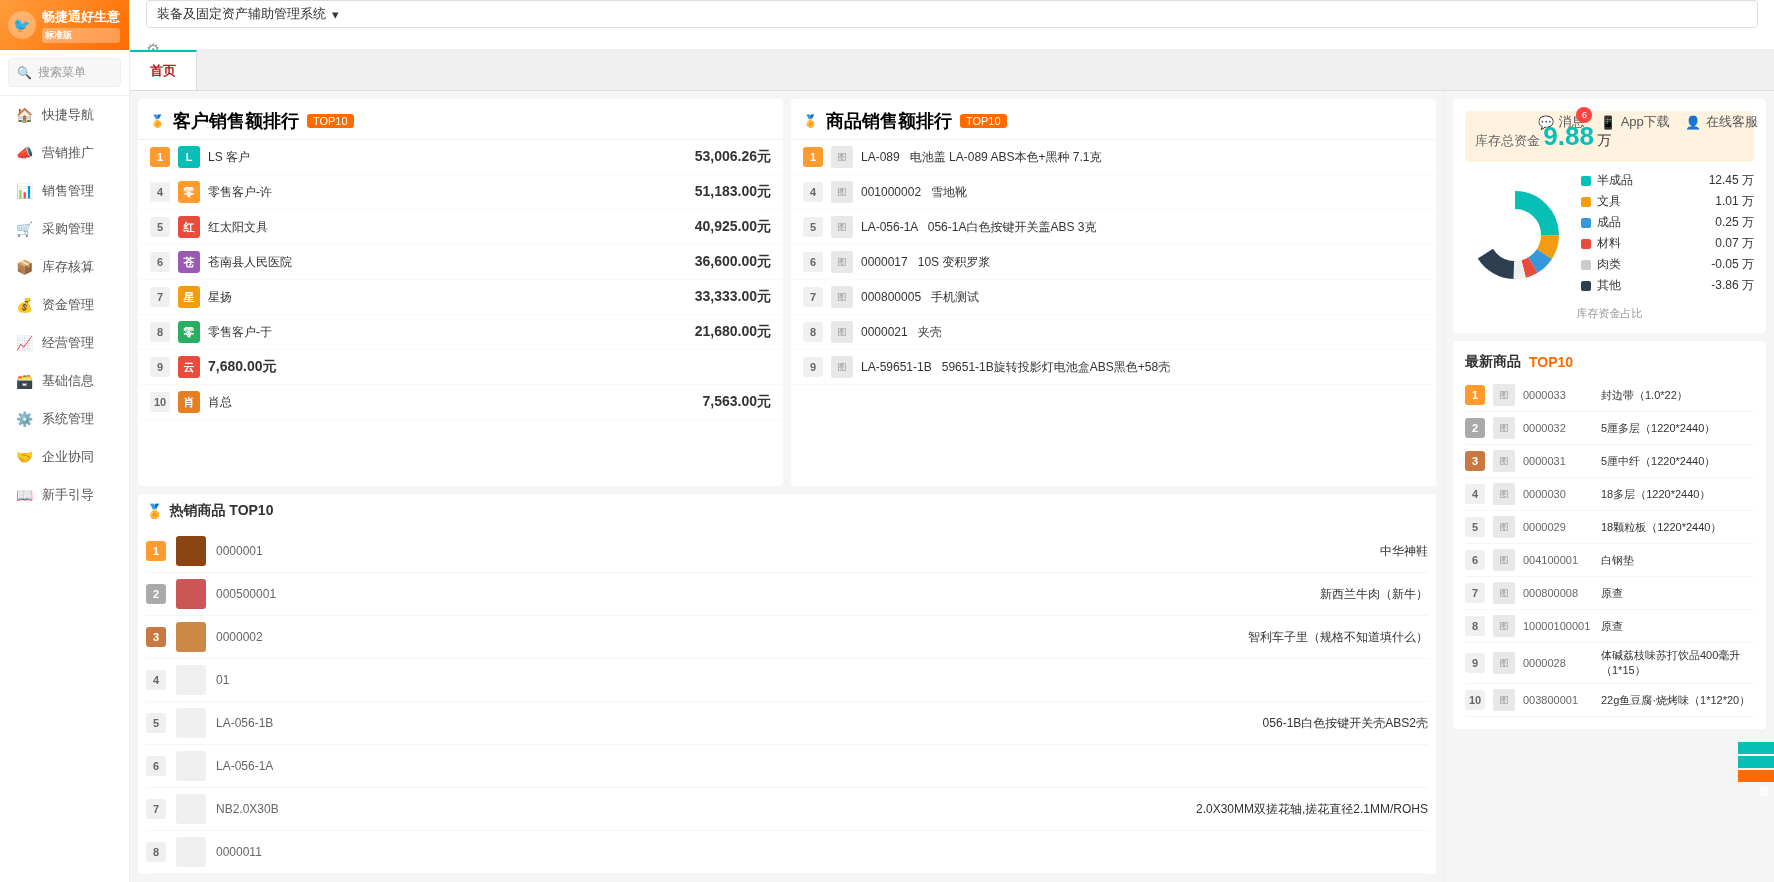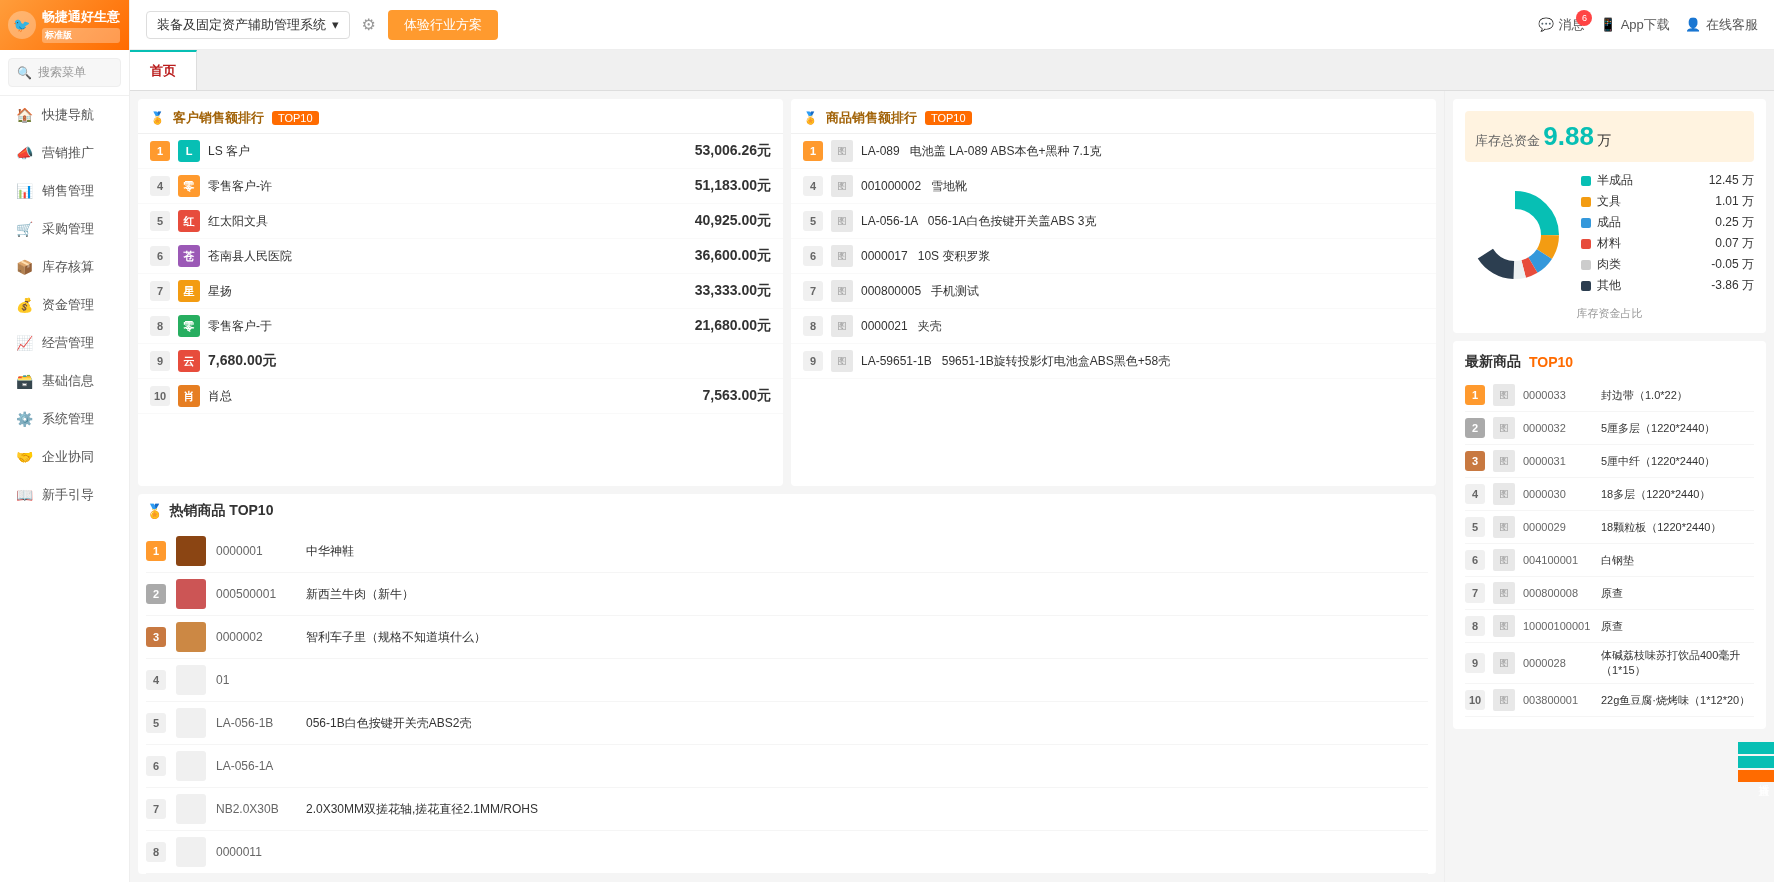--- a/index.html
+++ b/index.html
@@ -65,24 +65,24 @@
       display: flex;
       flex-direction: column;
       overflow: hidden;
     }
 
     
     .topbar {
       height: 50px;
       background: #fff;
       display: flex;
-      align-items: center;
       padding: 0 16px;
       border-bottom: 1px solid #eee;
       gap: 12px;
+      flex-direction: column;
     }
     .topbar-system-selector {
       display: flex; align-items: center; gap: 6px;
       border: 1px solid #ddd;
       border-radius: 4px;
       padding: 4px 10px;
       cursor: pointer;
       font-size: 13px;
       color: #333;
     }
@@ -161,21 +161,21 @@
     .table-card-left { flex: 1; }
     .table-card-right { flex: 1; }
 
     .table-card-header {
       padding: 10px 12px 6px;
       display: flex;
       align-items: center;
       gap: 8px;
       border-bottom: 1px solid #f0f0f0;
     }
-    .table-card-title { font-size: 13px; font-weight: bold; color: #a16207; }
+    .table-card-title { font-size: 18px; font-weight: bold; color: #000000; }
     .table-card-badge {
       background: #ff6b00;
       color: #fff;
       border-radius: 3px;
       padding: 1px 6px;
       font-size: 11px;
     }
 
     .rankings-table { width: 100%; overflow-y: auto; }
     .rank-row {
@@ -255,21 +255,21 @@
     }
     .hot-prod-img {
       width: 30px; height: 30px;
       border-radius: 3px;
       background: #f0f0f0;
       overflow: hidden;
       display: flex; align-items: center; justify-content: center;
       flex-shrink: 0;
     }
     .hot-prod-code { color: #666; font-size: 12px; width: 80px; }
-    .hot-prod-name { flex: 1; color: #333; font-size: 12px; }
+    .hot-prod-name { flex: 1; color: #333; font-size: 12px; text-align: right; }
 
     
     .right-panel {
       width: 330px;
       background: #f5f5f5;
       display: flex;
       flex-direction: column;
       overflow-y: auto;
       border-left: 1px solid #eee;
     }

